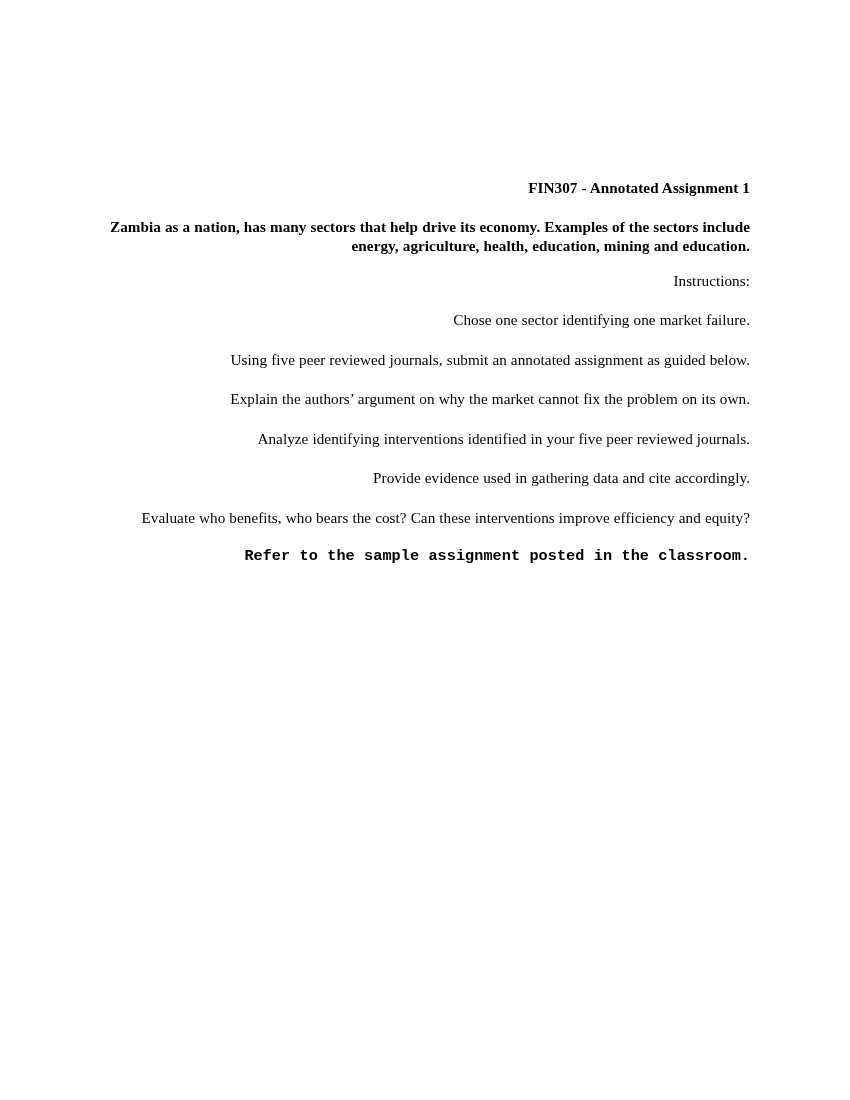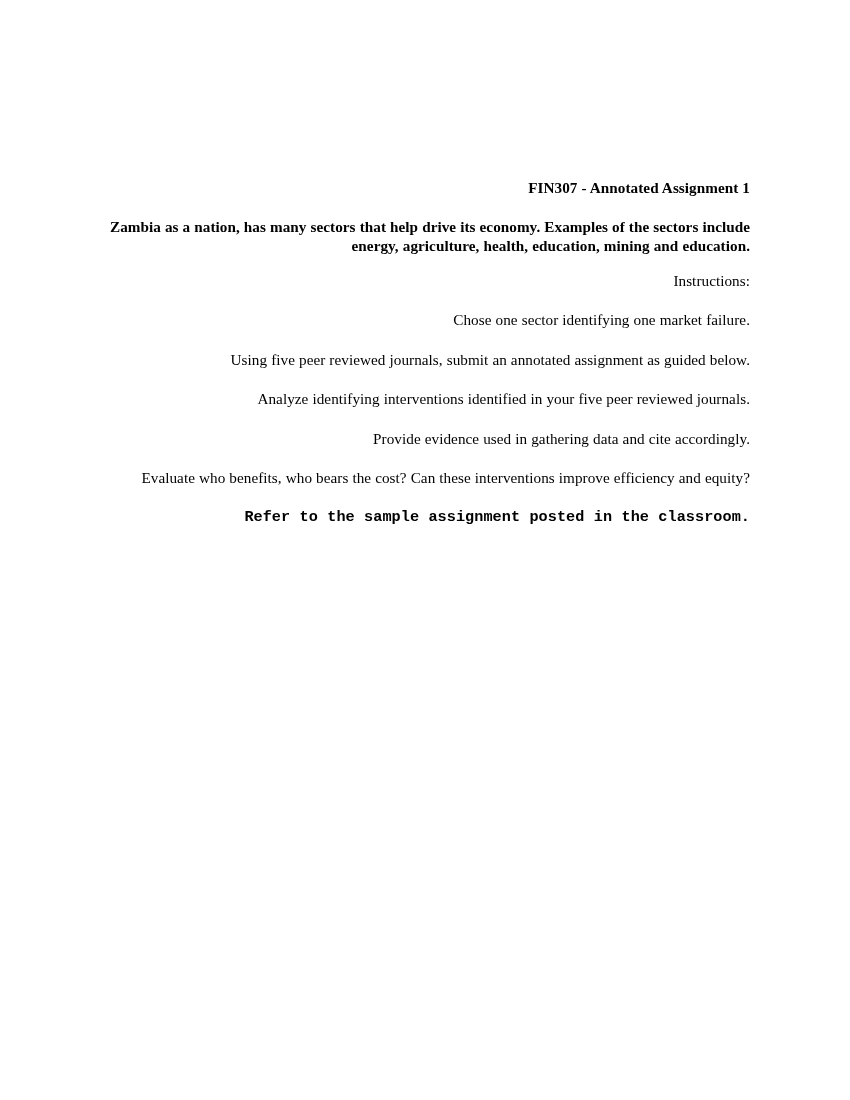--- a/index.html
+++ b/index.html
@@ -64,20 +64,21 @@
 
     <p class="para bold lead">Zambia as a nation, has many sectors that help drive its economy. Examples of the sectors include energy, agriculture, health, education, mining and education.</p>
 
     <p class="para instructions">Instructions:</p>
 
 
     <p class="para step">Chose one sector identifying one market failure.</p>
 
     <p class="para step">Using five peer reviewed journals, submit an annotated assignment as guided below.</p>
 
+    <p class="para step">Explain the authors’ argument on why the market cannot fix the problem on its own.</p>
 
     <p class="para step">Analyze identifying interventions identified in your five peer reviewed journals.</p>
 
     <p class="para step">Provide evidence used in gathering data and cite accordingly.</p>
 
     <p class="para step">Evaluate who benefits, who bears the cost? Can these interventions improve efficiency and equity?</p>
 
     <p class="para bold closing">Refer to the sample assignment posted in the classroom.</p>
 
   </div>

